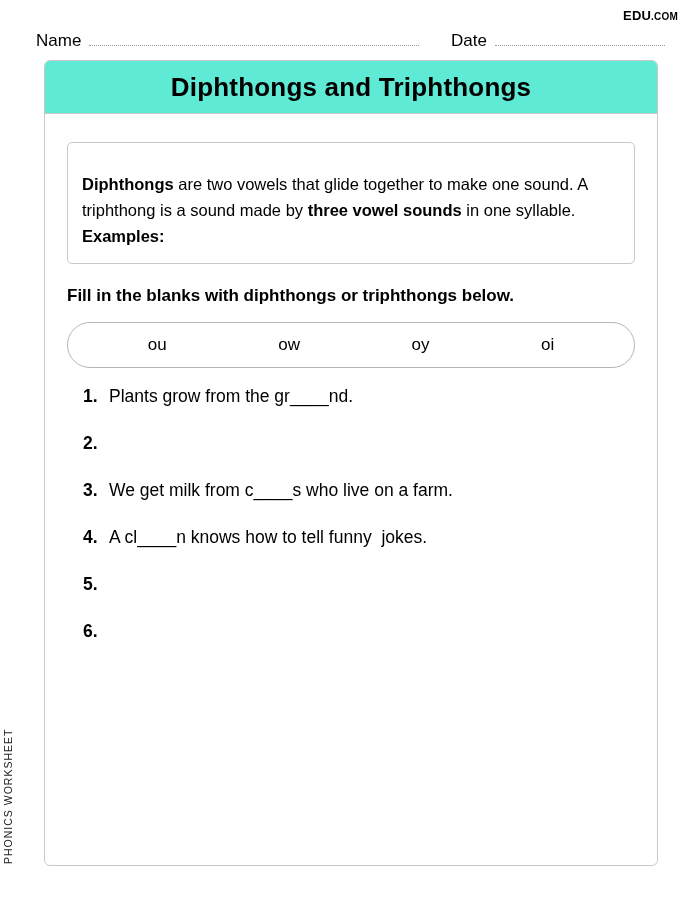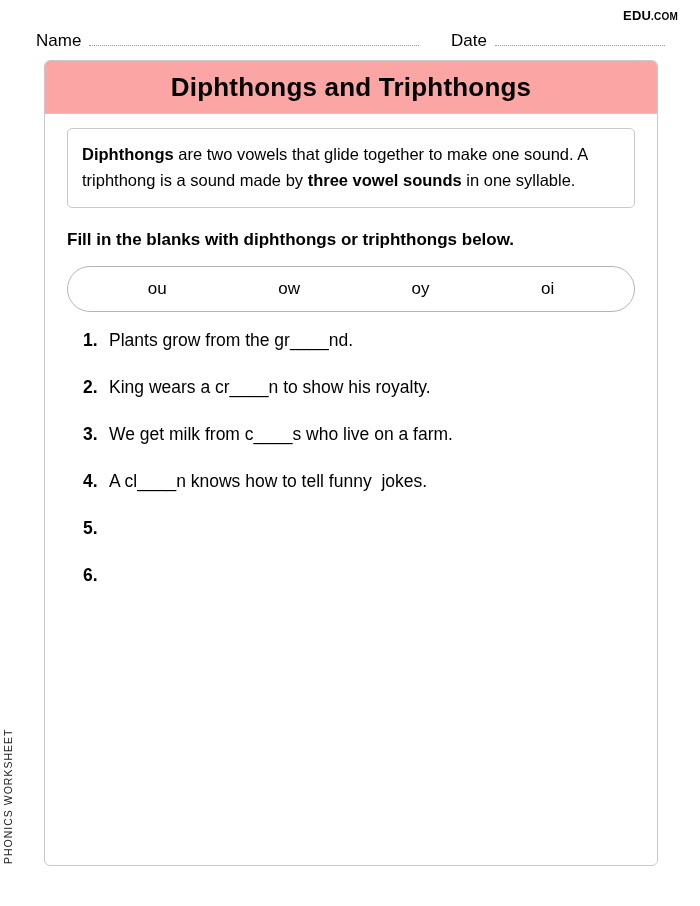--- a/index.html
+++ b/index.html
@@ -62,40 +62,40 @@
     width: 614px;
     height: 806px;
     border: 1px solid #c9c9c9;
     border-radius: 6px;
     background: #ffffff;
     box-sizing: border-box;
   }
 
   .title-bar {
     height: 52px;
-    background: #fca5a5;
+    background: #5eead4;
     border-bottom: 1px solid #c9c9c9;
     border-radius: 5px 5px 0 0;
     display: flex;
     align-items: center;
     justify-content: center;
   }
   .title-bar h1 {
     margin: 0;
     font-size: 26px;
     font-weight: bold;
     letter-spacing: 0.2px;
   }
 
   
   .info-box {
-    margin: 14px 22px 0 22px;
+    margin: 28px 22px 0 22px;
     border: 1px solid #c9c9c9;
     border-radius: 5px;
-    padding: 12px 14px 14px 14px;
+    padding: 28px 14px 14px 14px;
     font-size: 16.5px;
     line-height: 1.58;
   }
   .info-box p { margin: 0; }
   .info-box b { font-weight: bold; }
 
   
   .instruction {
     margin: 22px 22px 0 22px;
     font-size: 17px;
@@ -171,39 +171,39 @@
 <div class="sheet">
 
   <div class="title-bar">
     <h1>Diphthongs and Triphthongs</h1>
   </div>
 
   <div class="info-box">
     <p>
       <b>Diphthongs</b><span> are two vowels that glide together to make one sound. A triphthong is a sound made by </span><b>three vowel sounds</b><span> in one syllable.</span>
     </p>
+    <p><b>Examples:</b></p>
   </div>
 
   <div class="instruction">Fill in the blanks with diphthongs or triphthongs below.</div>
 
   <div class="word-bank">
     <span>ou</span>
     <span>ow</span>
     <span>oy</span>
     <span>oi</span>
   </div>
 
   <div class="questions">
     <div class="q">
       <span class="q-num">1.</span>
       <span class="q-text">Plants grow from the gr____nd.</span>
     </div>
     <div class="q">
       <span class="q-num">2.</span>
-      <span class="q-text">King wears a cr____n to show his royalty.</span>
     </div>
     <div class="q">
       <span class="q-num">3.</span>
       <span class="q-text">We get milk from c____s who live on a farm.</span>
     </div>
     <div class="q">
       <span class="q-num">4.</span>
       <span class="q-text">A cl____n knows how to tell funny  jokes.</span>
     </div>
     <div class="q">

